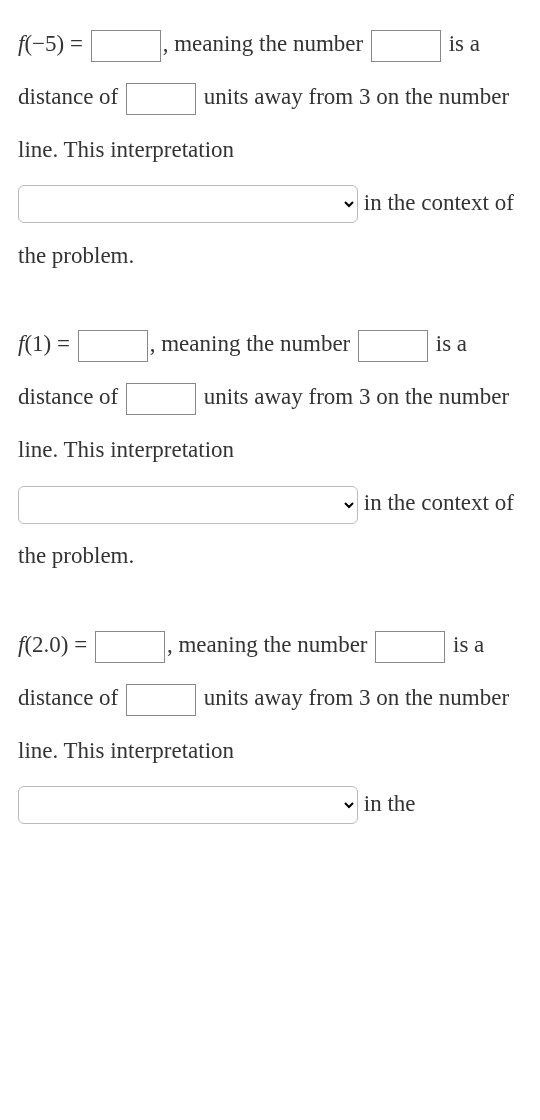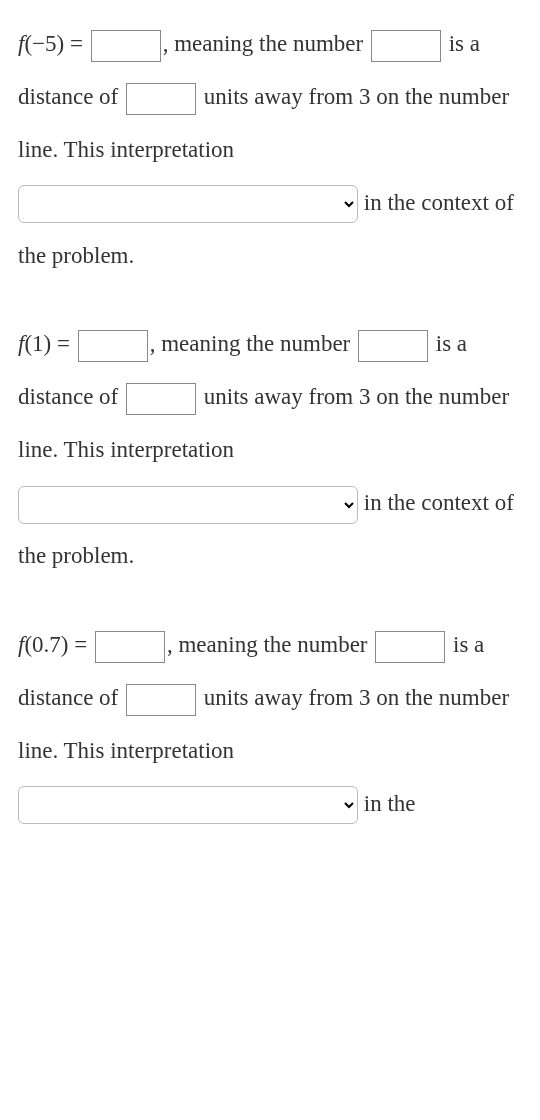--- a/index.html
+++ b/index.html
@@ -52,14 +52,14 @@
 
 <div class="block">
   <span class="math">f</span><span class="math paren">(−5)</span><span> = </span><input type="text" style=""><span>, meaning the number </span><input type="text" style=""><span> is a distance of </span><input type="text" style=""><span> units away from 3 on the number line. This interpretation </span><select><option></option></select><span> in the context of the problem.</span>
 </div>
 
 <div class="block">
   <span class="math">f</span><span class="math paren">(1)</span><span> = </span><input type="text" style=""><span>, meaning the number </span><input type="text" style=""><span> is a distance of </span><input type="text" style=""><span> units away from 3 on the number line. This interpretation </span><select><option></option></select><span> in the context of the problem.</span>
 </div>
 
 <div class="block lastblock">
-  <span class="math">f</span><span class="math paren">(0.7)</span><span> = </span><input type="text" style=""><span>, meaning the number </span><input type="text" style=""><span> is a distance of </span><input type="text" style=""><span> units away from 3 on the number line. This interpretation </span><select><option></option></select><span> in the</span>
+  <span class="math">f</span><span class="math paren">(2.0)</span><span> = </span><input type="text" style=""><span>, meaning the number </span><input type="text" style=""><span> is a distance of </span><input type="text" style=""><span> units away from 3 on the number line. This interpretation </span><select><option></option></select><span> in the</span>
 </div>
 
 </body></html>

